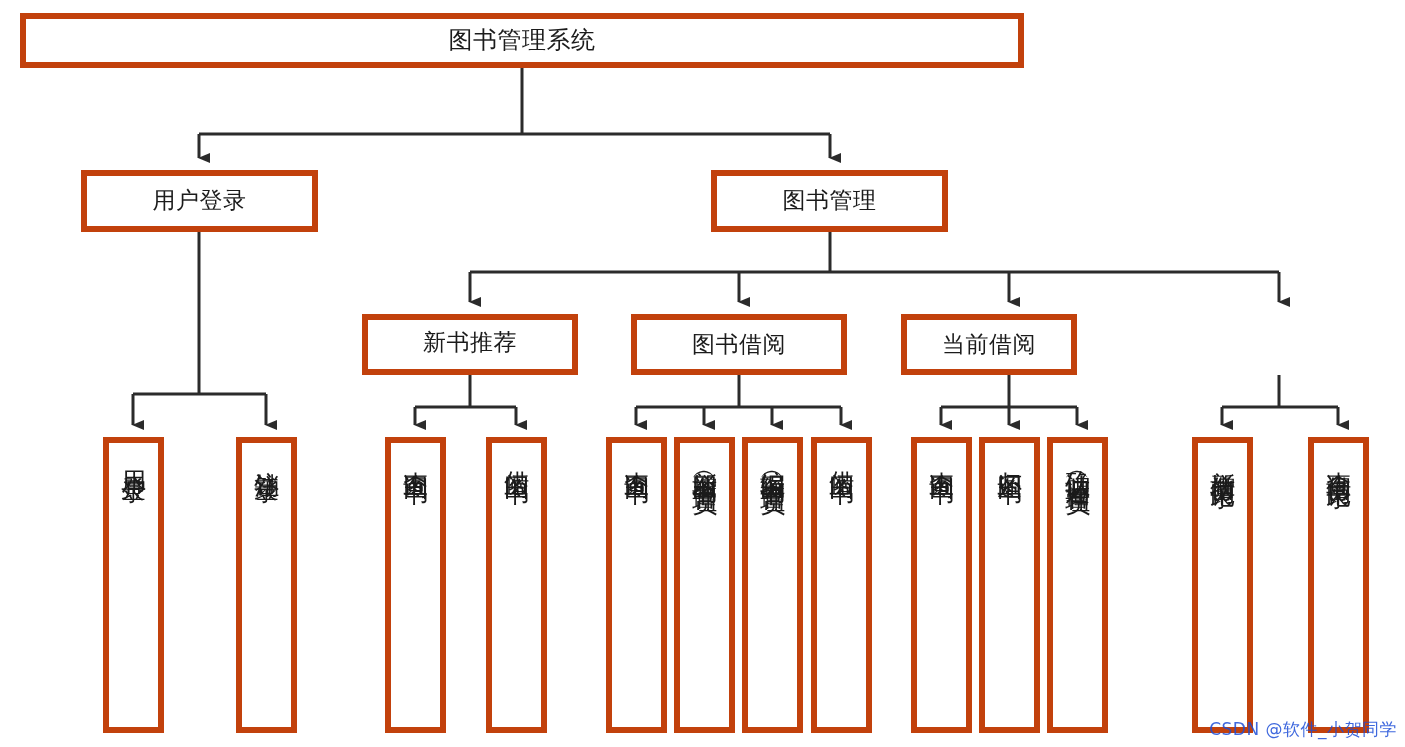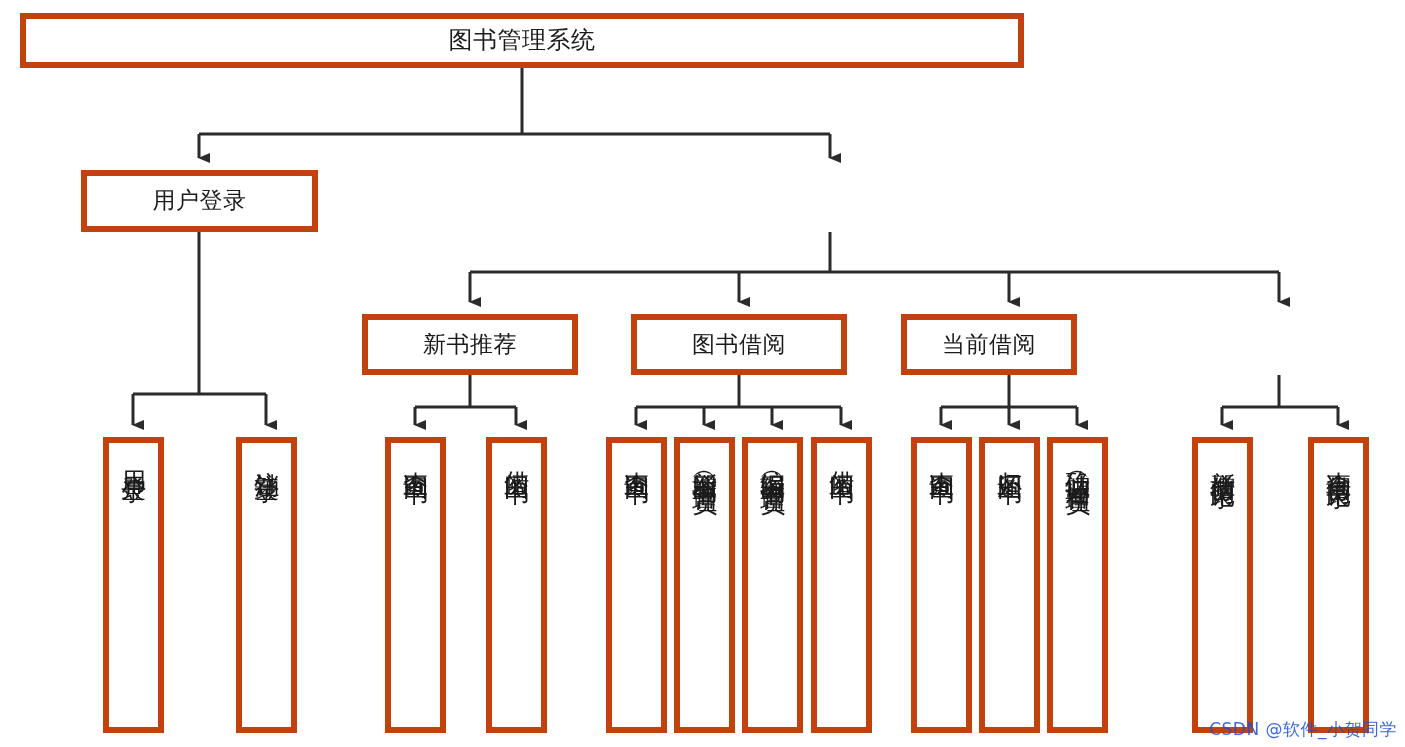--- a/index.html
+++ b/index.html
@@ -135,22 +135,25 @@
   </svg>
 
   <div class="node horizontal root" style="left:20px; top:13px; width:1004px; height:55px;">
     <span class="node-label">图书管理系统</span>
   </div>
 
   <div class="node horizontal" style="left:81px; top:170px; width:237px; height:62px;">
     <span class="node-label">用户登录</span>
   </div>
 
-
-  <div class="node horizontal" style="left:362px; top:314px; width:216px; height:61px;">
+  <div class="node horizontal" style="left:711px; top:170px; width:237px; height:62px;">
+    <span class="node-label">图书管理</span>
+  </div>
+
+  <div class="node horizontal" style="left:362px; top:314px; width:216px; height:61px;font-family:Liberation Mono, monospace;">
     <span class="node-label">新书推荐</span>
   </div>
 
   <div class="node horizontal" style="left:631px; top:314px; width:216px; height:61px;">
     <span class="node-label">图书借阅</span>
   </div>
 
   <div class="node horizontal" style="left:901px; top:314px; width:176px; height:61px;">
     <span class="node-label">当前借阅</span>
   </div>

